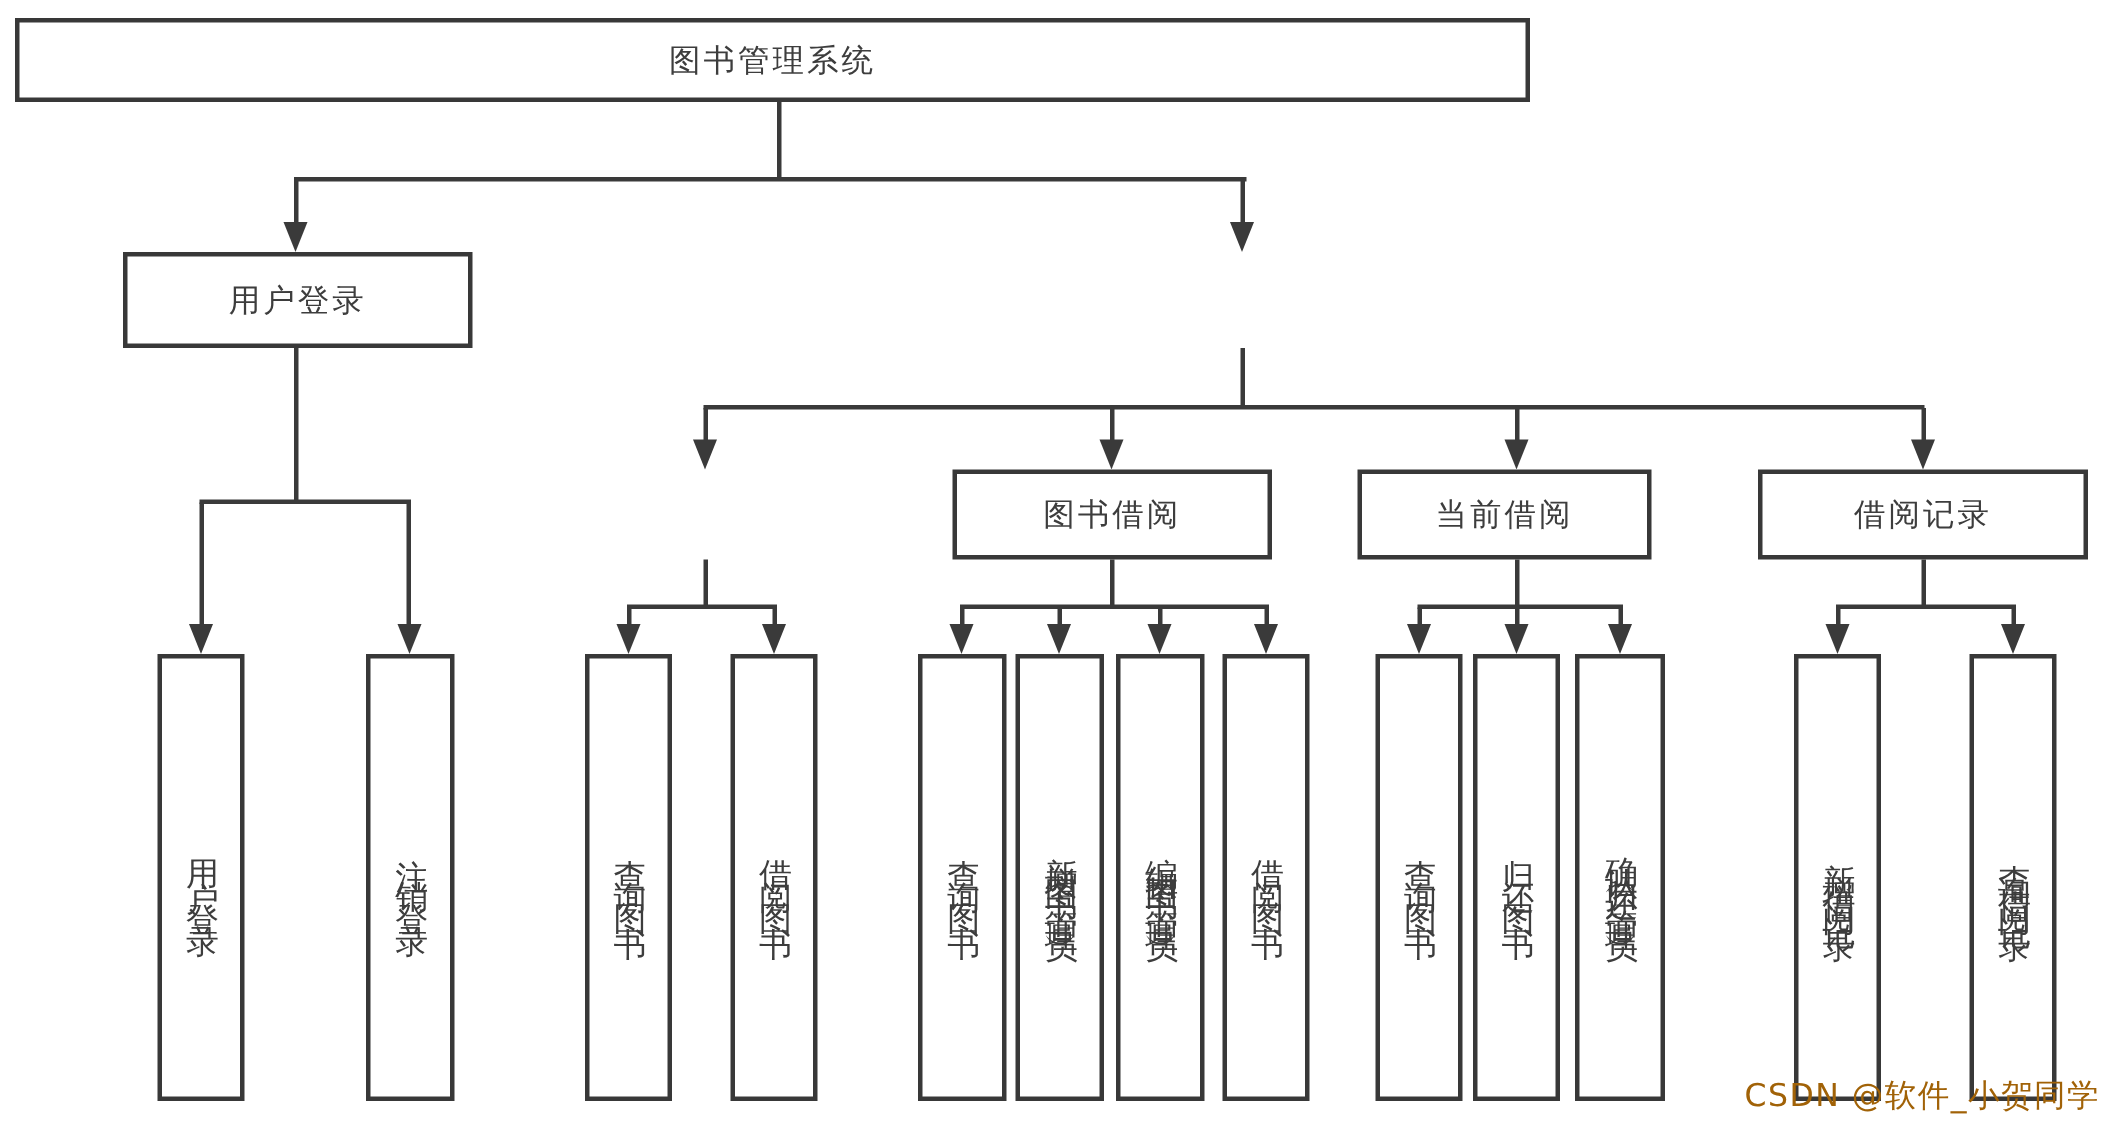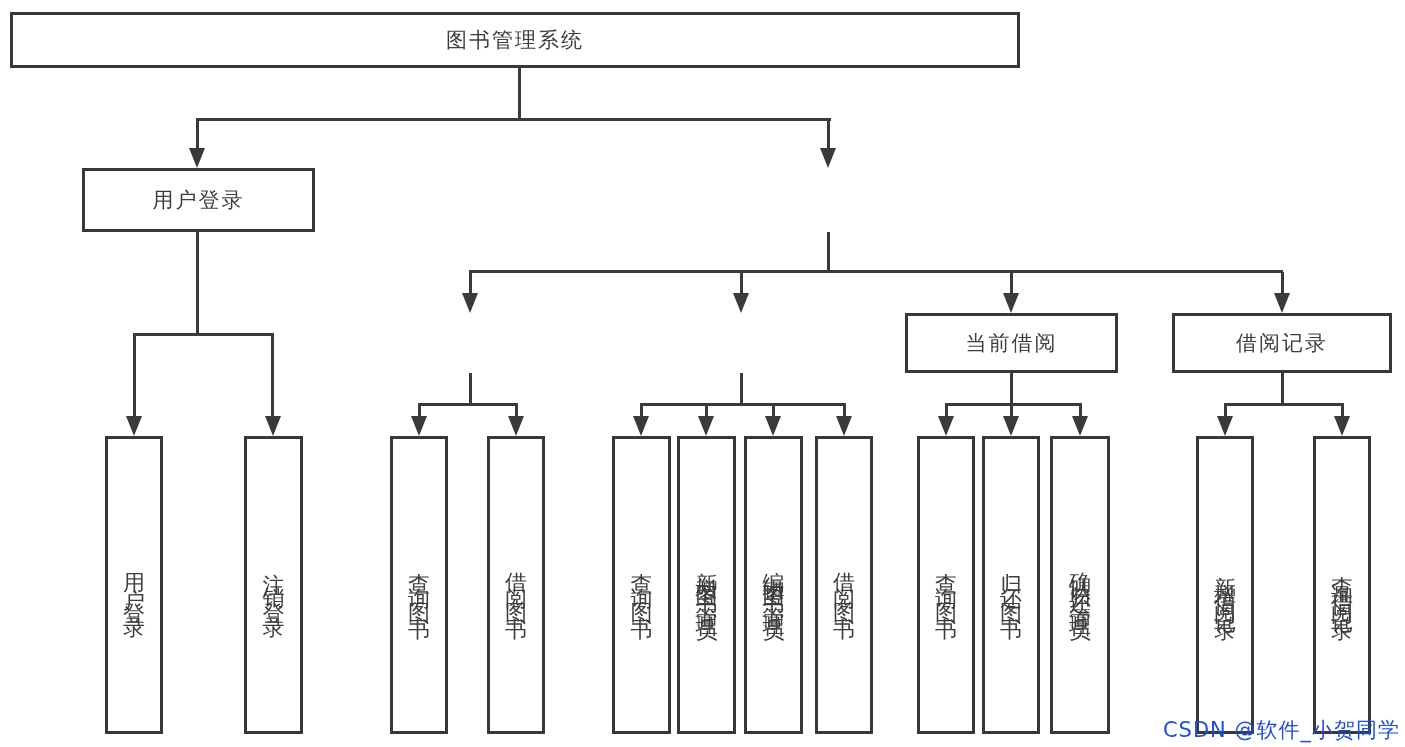--- a/index.html
+++ b/index.html
@@ -35,21 +35,21 @@
   .arrow{
     position:absolute;width:0;height:0;
     border-left:8px solid transparent;
     border-right:8px solid transparent;
     border-top:20px solid #3a3a3a;
   }
   .watermark{
     position:absolute;
     right:5px;top:716px;
     font-size:21px;
-    color:#1d4ed8;
+    color:#a16207;
     letter-spacing:1px;
     z-index:10;
     white-space:nowrap;
   }
 </style>
 </head>
 <body>
 
 <div class="canvas">
 
@@ -75,21 +75,22 @@
   <div class="line" style="left:469px;top:270px;width:814px;height:3px;"></div>
   <div class="line" style="left:469px;top:272px;width:3px;height:23px;"></div>
   <div class="arrow" style="left:462px;top:293px;"></div>
   <div class="line" style="left:740px;top:272px;width:3px;height:23px;"></div>
   <div class="arrow" style="left:733px;top:293px;"></div>
   <div class="line" style="left:1010px;top:272px;width:3px;height:23px;"></div>
   <div class="arrow" style="left:1003px;top:293px;"></div>
   <div class="line" style="left:1281px;top:272px;width:3px;height:23px;"></div>
   <div class="arrow" style="left:1274px;top:293px;"></div>
 
-  <div class="node h-node" style="left:905px;top:313px;width:213px;height:60px;">当前借阅</div>
+  <div class="node h-node" style="left:635px;top:313px;width:213px;height:60px;">图书借阅</div>
+  <div class="node h-node" style="left:905px;top:313px;width:196px;height:60px;">当前借阅</div>
   <div class="node h-node" style="left:1172px;top:313px;width:220px;height:60px;">借阅记录</div>
 
   <div class="line" style="left:469px;top:373px;width:3px;height:32px;"></div>
   <div class="line" style="left:418px;top:403px;width:100px;height:3px;"></div>
   <div class="line" style="left:418px;top:405px;width:3px;height:13px;"></div>
   <div class="arrow" style="left:411px;top:416px;"></div>
   <div class="line" style="left:515px;top:405px;width:3px;height:13px;"></div>
   <div class="arrow" style="left:508px;top:416px;"></div>
 
   <div class="line" style="left:740px;top:373px;width:3px;height:32px;"></div>

